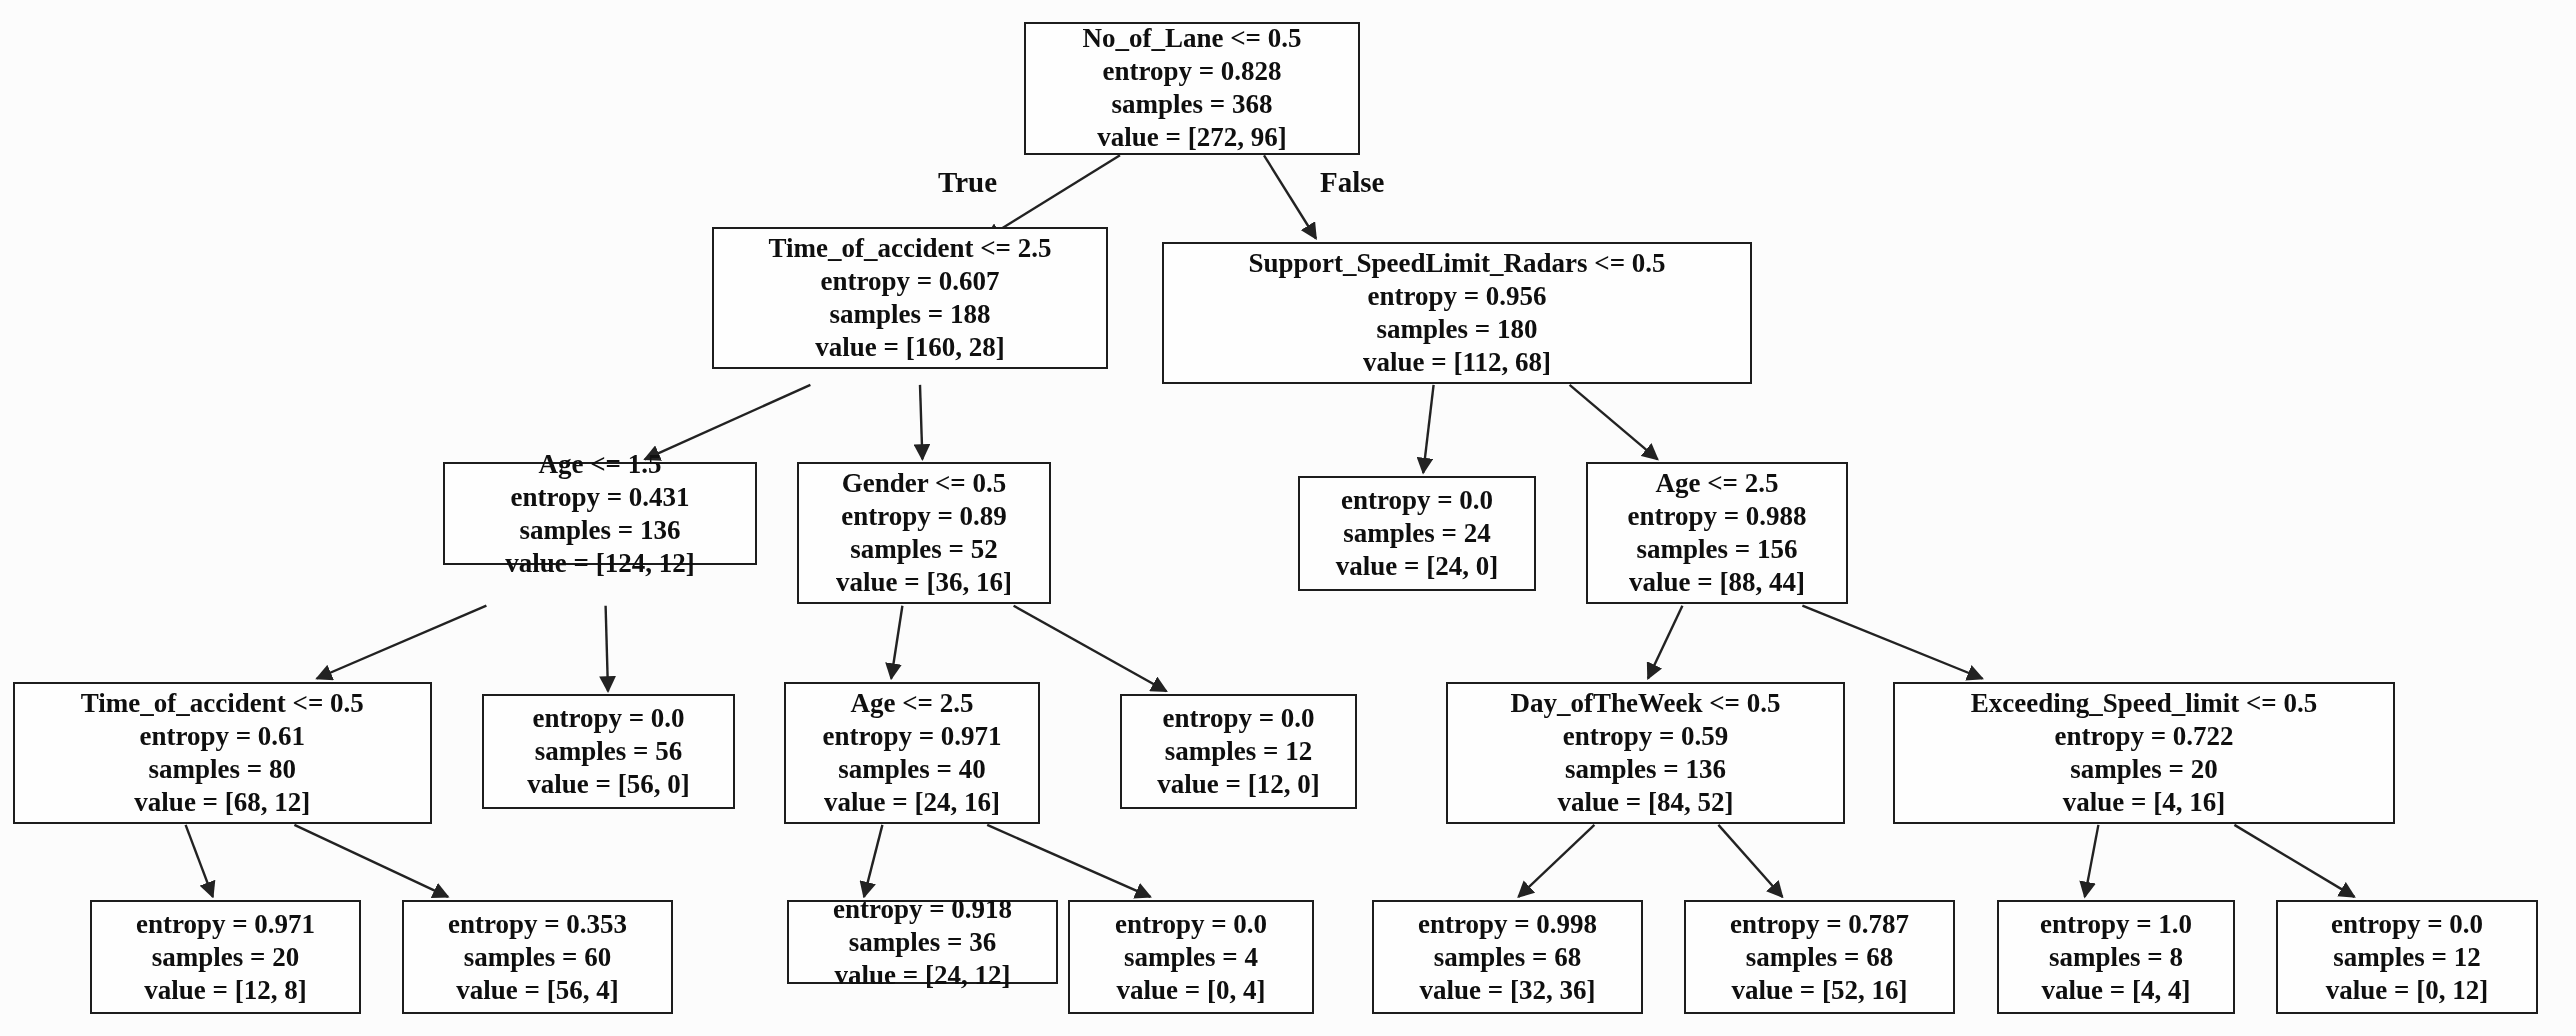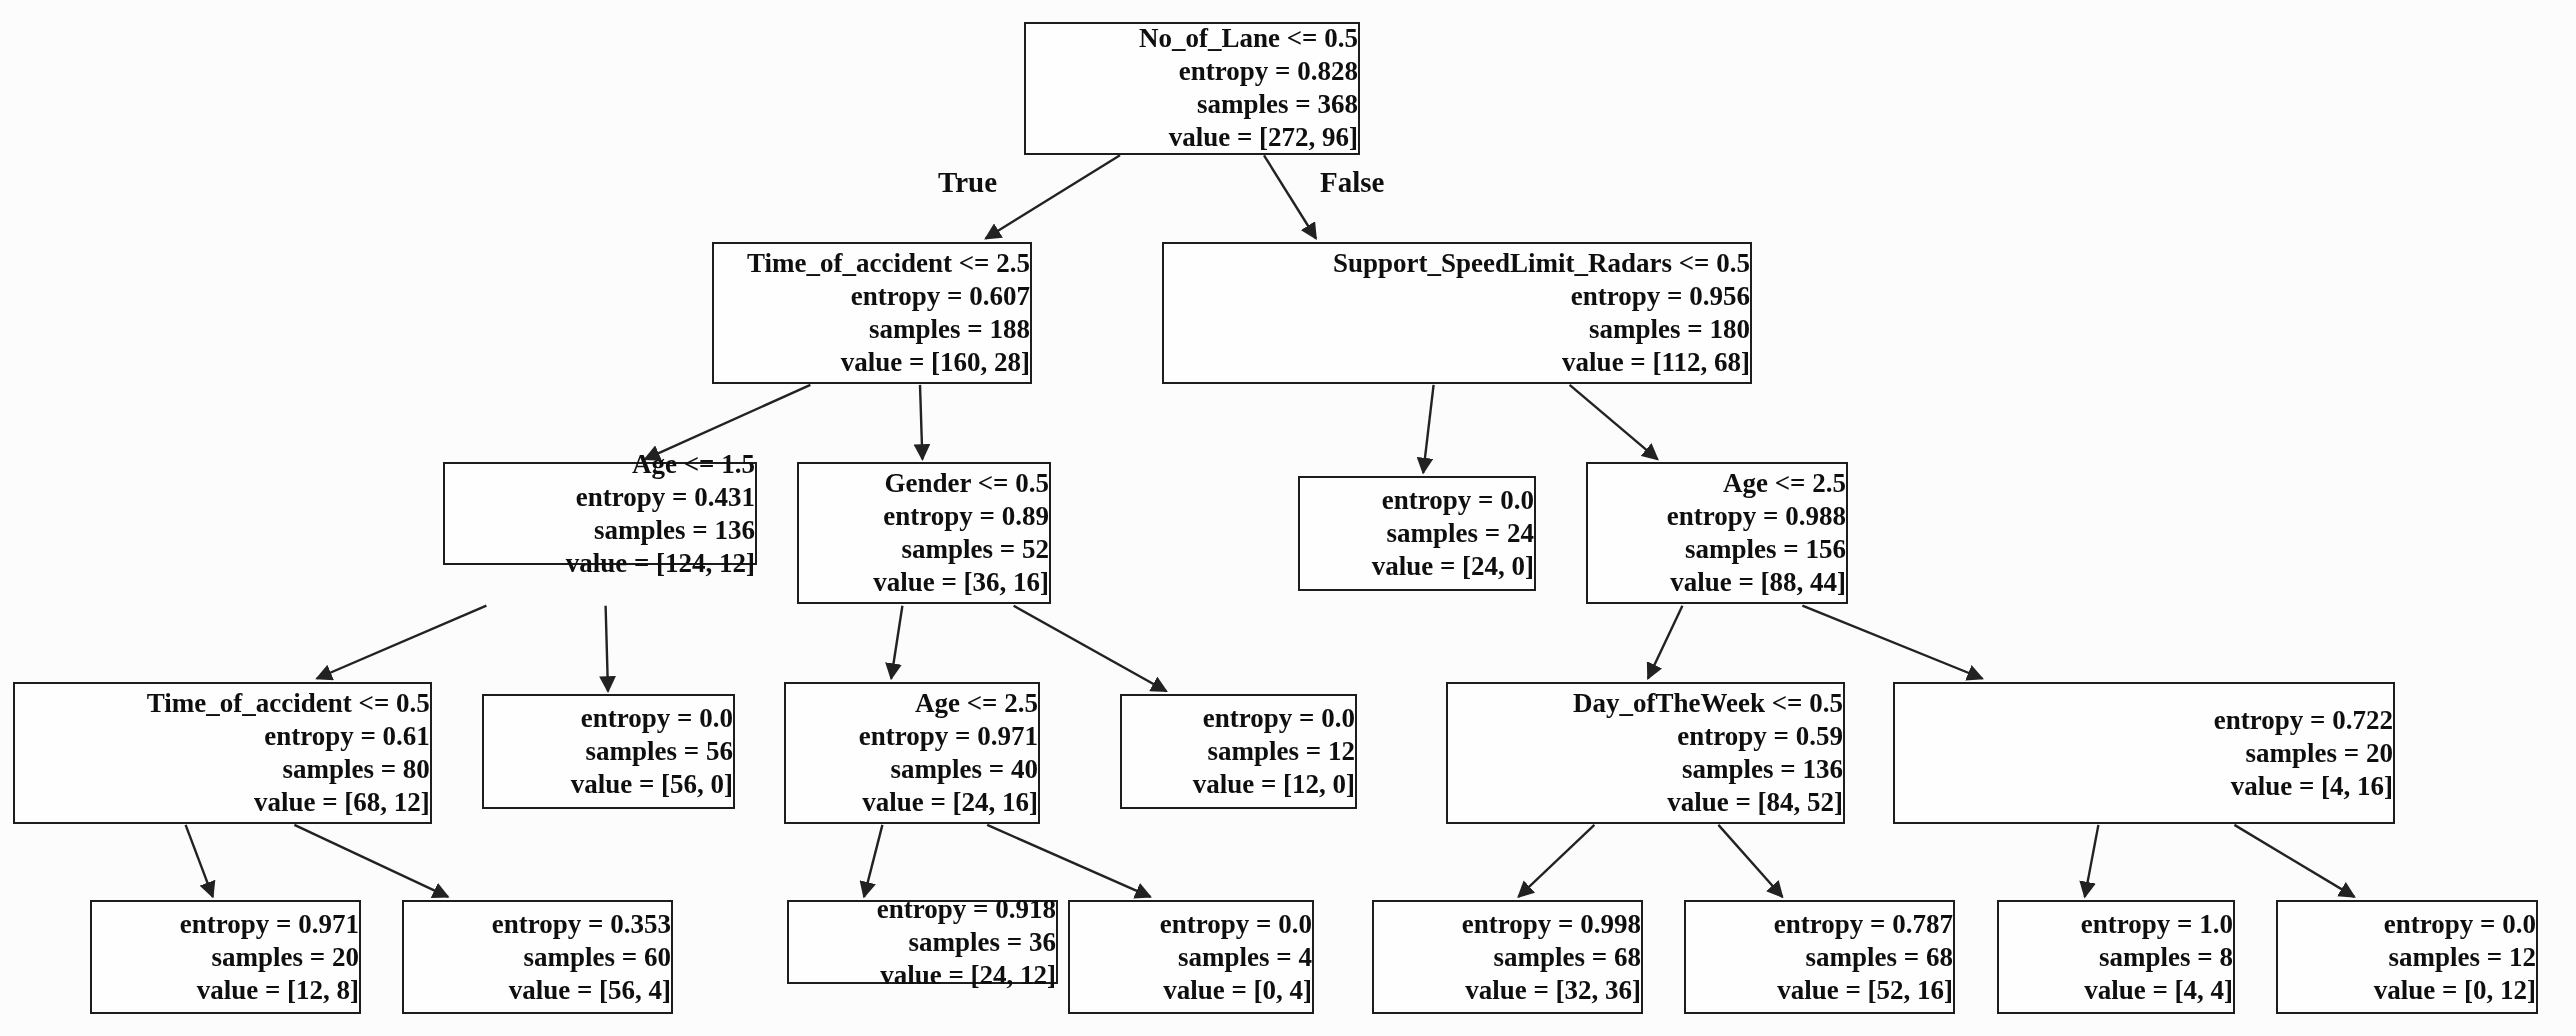--- a/index.html
+++ b/index.html
@@ -12,21 +12,21 @@
     overflow:hidden;
   }
   svg.edges{position:absolute;left:0;top:0;width:2576px;height:1037px;}
   svg.edges line{stroke:#222;stroke-width:3;}
   .node{
     position:absolute;
     box-sizing:border-box;
     border:2.4px solid #1d1d1d;
     background:#fefefe;
     display:flex;flex-direction:column;
-    align-items:flex-end;justify-content:center;
+    align-items:center;justify-content:center;
     text-align:center;
   }
   .ln{font-size:27px;line-height:33px;font-weight:bold;white-space:nowrap;}
   .edge-label{
     position:absolute;font-size:29px;font-weight:bold;white-space:nowrap;font-family:Liberation Serif, serif;
   }
 </style>
 </head>
 <body>
 
@@ -63,21 +63,21 @@
   <div class="edge-label" style="left:938px;top:166px;">True</div>
   <div class="edge-label" style="left:1320px;top:166px;">False</div>
 
   <div class="node" style="left:1024px;top:21.6px;width:336px;height:133px">
     <div class="ln">No_of_Lane &lt;= 0.5</div>
     <div class="ln">entropy = 0.828</div>
     <div class="ln">samples = 368</div>
     <div class="ln">value = [272, 96]</div>
   </div>
 
-  <div class="node" style="left:712px;top:242px;width:320px;height:142px">
+  <div class="node" style="left:712px;top:227px;width:396px;height:142px">
     <div class="ln">Time_of_accident &lt;= 2.5</div>
     <div class="ln">entropy = 0.607</div>
     <div class="ln">samples = 188</div>
     <div class="ln">value = [160, 28]</div>
   </div>
   <div class="node" style="left:1162px;top:242px;width:590px;height:142px">
     <div class="ln">Support_SpeedLimit_Radars &lt;= 0.5</div>
     <div class="ln">entropy = 0.956</div>
     <div class="ln">samples = 180</div>
     <div class="ln">value = [112, 68]</div>
@@ -129,20 +129,21 @@
     <div class="ln">samples = 12</div>
     <div class="ln">value = [12, 0]</div>
   </div>
   <div class="node" style="left:1446px;top:682px;width:399px;height:142px">
     <div class="ln">Day_ofTheWeek &lt;= 0.5</div>
     <div class="ln">entropy = 0.59</div>
     <div class="ln">samples = 136</div>
     <div class="ln">value = [84, 52]</div>
   </div>
   <div class="node" style="left:1893px;top:682px;width:502px;height:142px">
+    <div class="ln">Exceeding_Speed_limit &lt;= 0.5</div>
     <div class="ln">entropy = 0.722</div>
     <div class="ln">samples = 20</div>
     <div class="ln">value = [4, 16]</div>
   </div>
 
   <div class="node" style="left:90px;top:900px;width:271px;height:114px">
     <div class="ln">entropy = 0.971</div>
     <div class="ln">samples = 20</div>
     <div class="ln">value = [12, 8]</div>
   </div>

